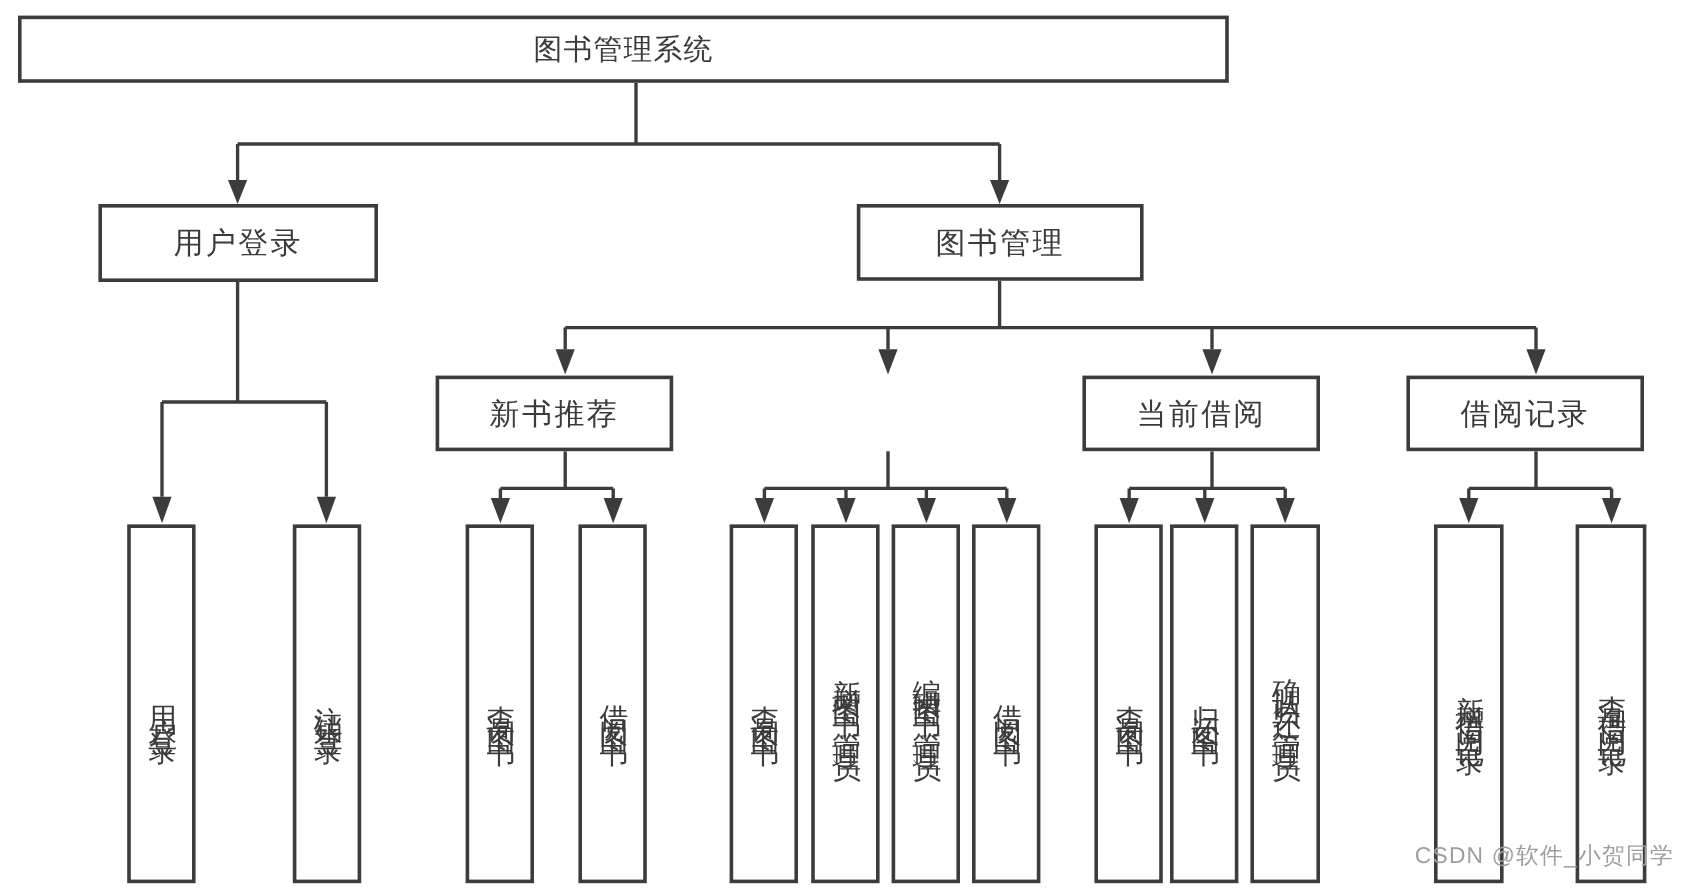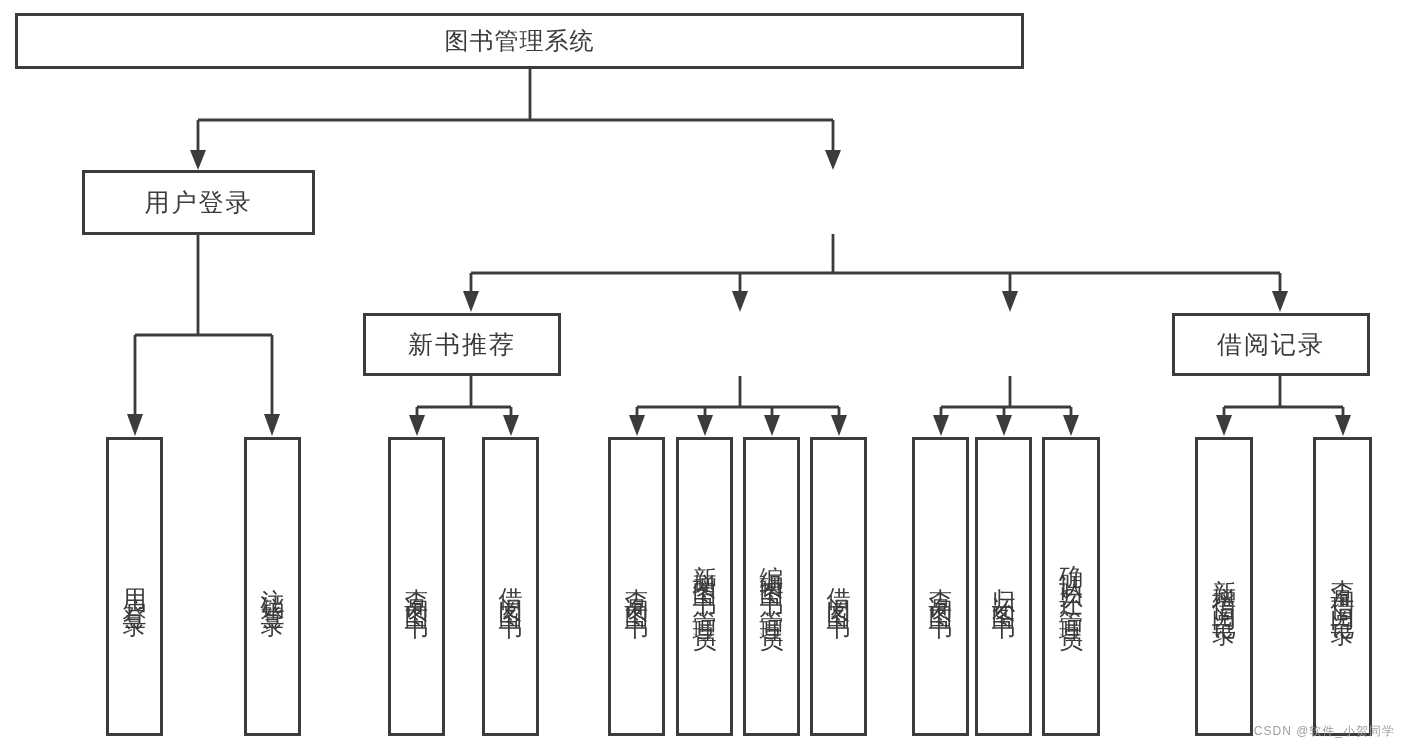--- a/index.html
+++ b/index.html
@@ -56,22 +56,22 @@
   #leaf-bb-edit{left:743px;}
   #leaf-bb-borrow{left:810px;}
   #leaf-cb-query{left:912px;}
   #leaf-cb-return{left:975px;}
   #leaf-cb-confirm{left:1042px;width:58px;}
   #leaf-br-add{left:1195px;width:58px;}
   #leaf-br-query{left:1313px;width:59px;}
   
   .watermark{
     position:absolute;
-    right:10px;bottom:7px;
-    font-size:12px;
+    right:10px;bottom:21px;
+    font-size:19px;
     letter-spacing:1px;
     color:var(--wm);
     white-space:nowrap;
   }
 </style>
 </head>
 <body>
 
 <div class="stage">
 
@@ -111,23 +111,29 @@
     <polygon points="1335,415 1351,415 1343,436" fill="#3c3c3c"></polygon>
   </svg>
 
   <div class="node" id="box-root">
     <span class="root-label">图书管理系统</span>
   </div>
 
   <div class="node" id="box-user-login">
     <span class="h-label">用户登录</span>
   </div>
+  <div class="node" id="box-book-mgmt">
+    <span class="h-label">图书管理</span>
+  </div>
 
   <div class="node l3" id="box-new-book">
     <span class="h-label">新书推荐</span>
+  </div>
+  <div class="node l3" id="box-current">
+    <span class="h-label">当前借阅</span>
   </div>
   <div class="node l3" id="box-record">
     <span class="h-label">借阅记录</span>
   </div>
 
   <div class="node leaf" id="leaf-login">
     <span class="v-label">用户登录</span>
   </div>
   <div class="node leaf" id="leaf-logout">
     <span class="v-label">注销登录</span>

